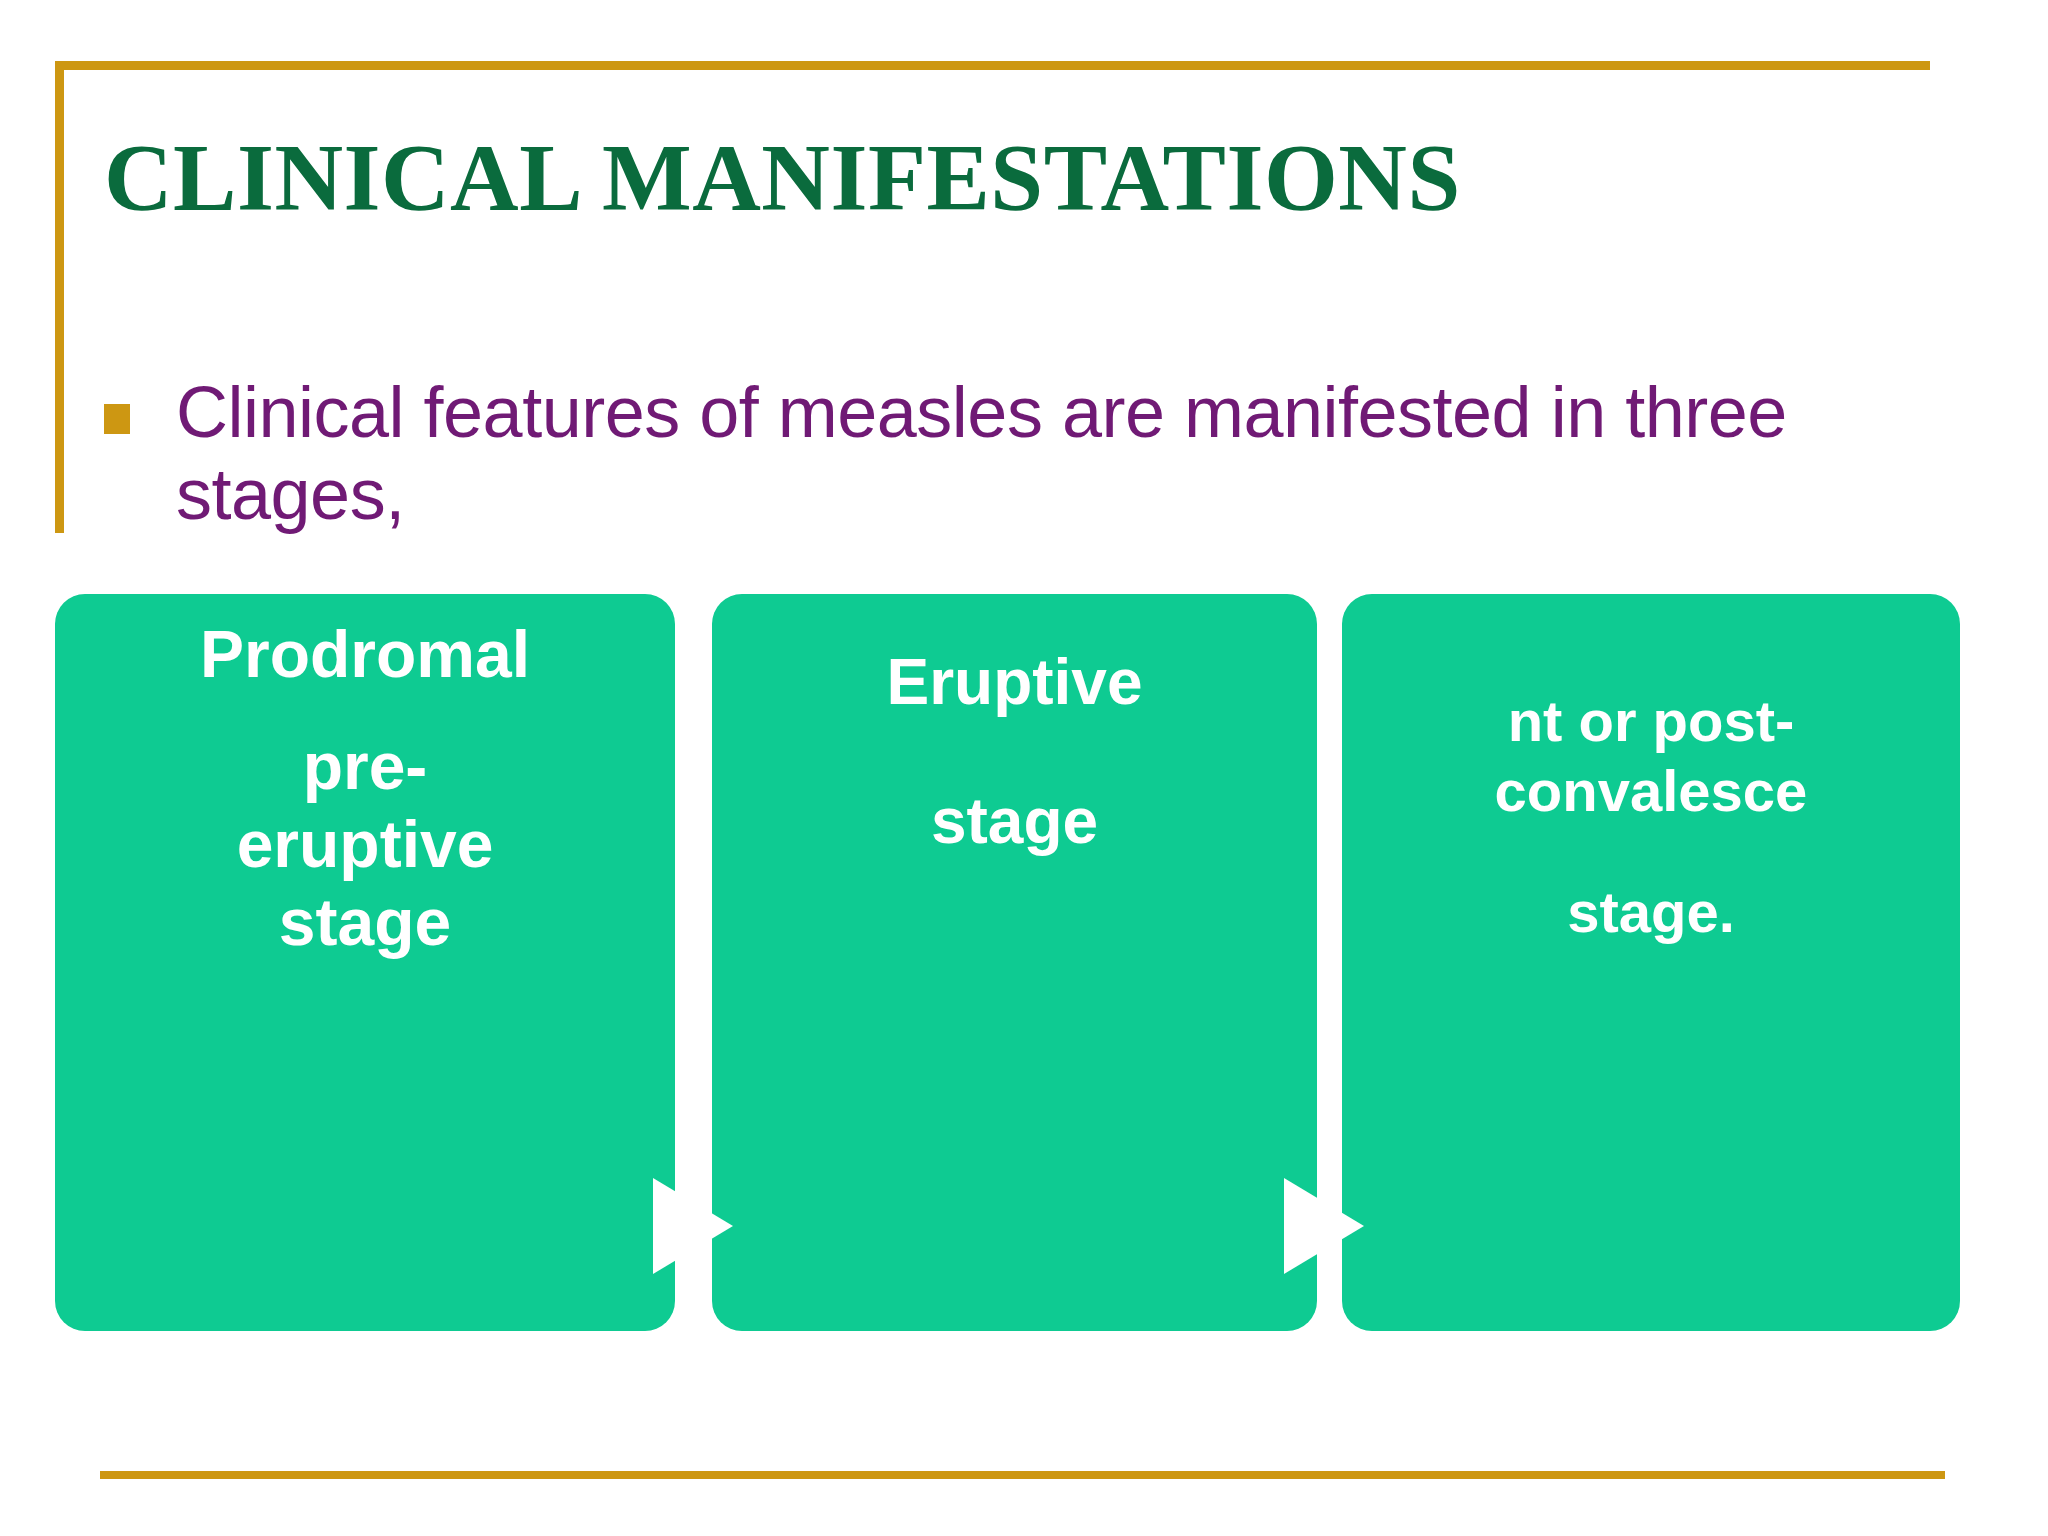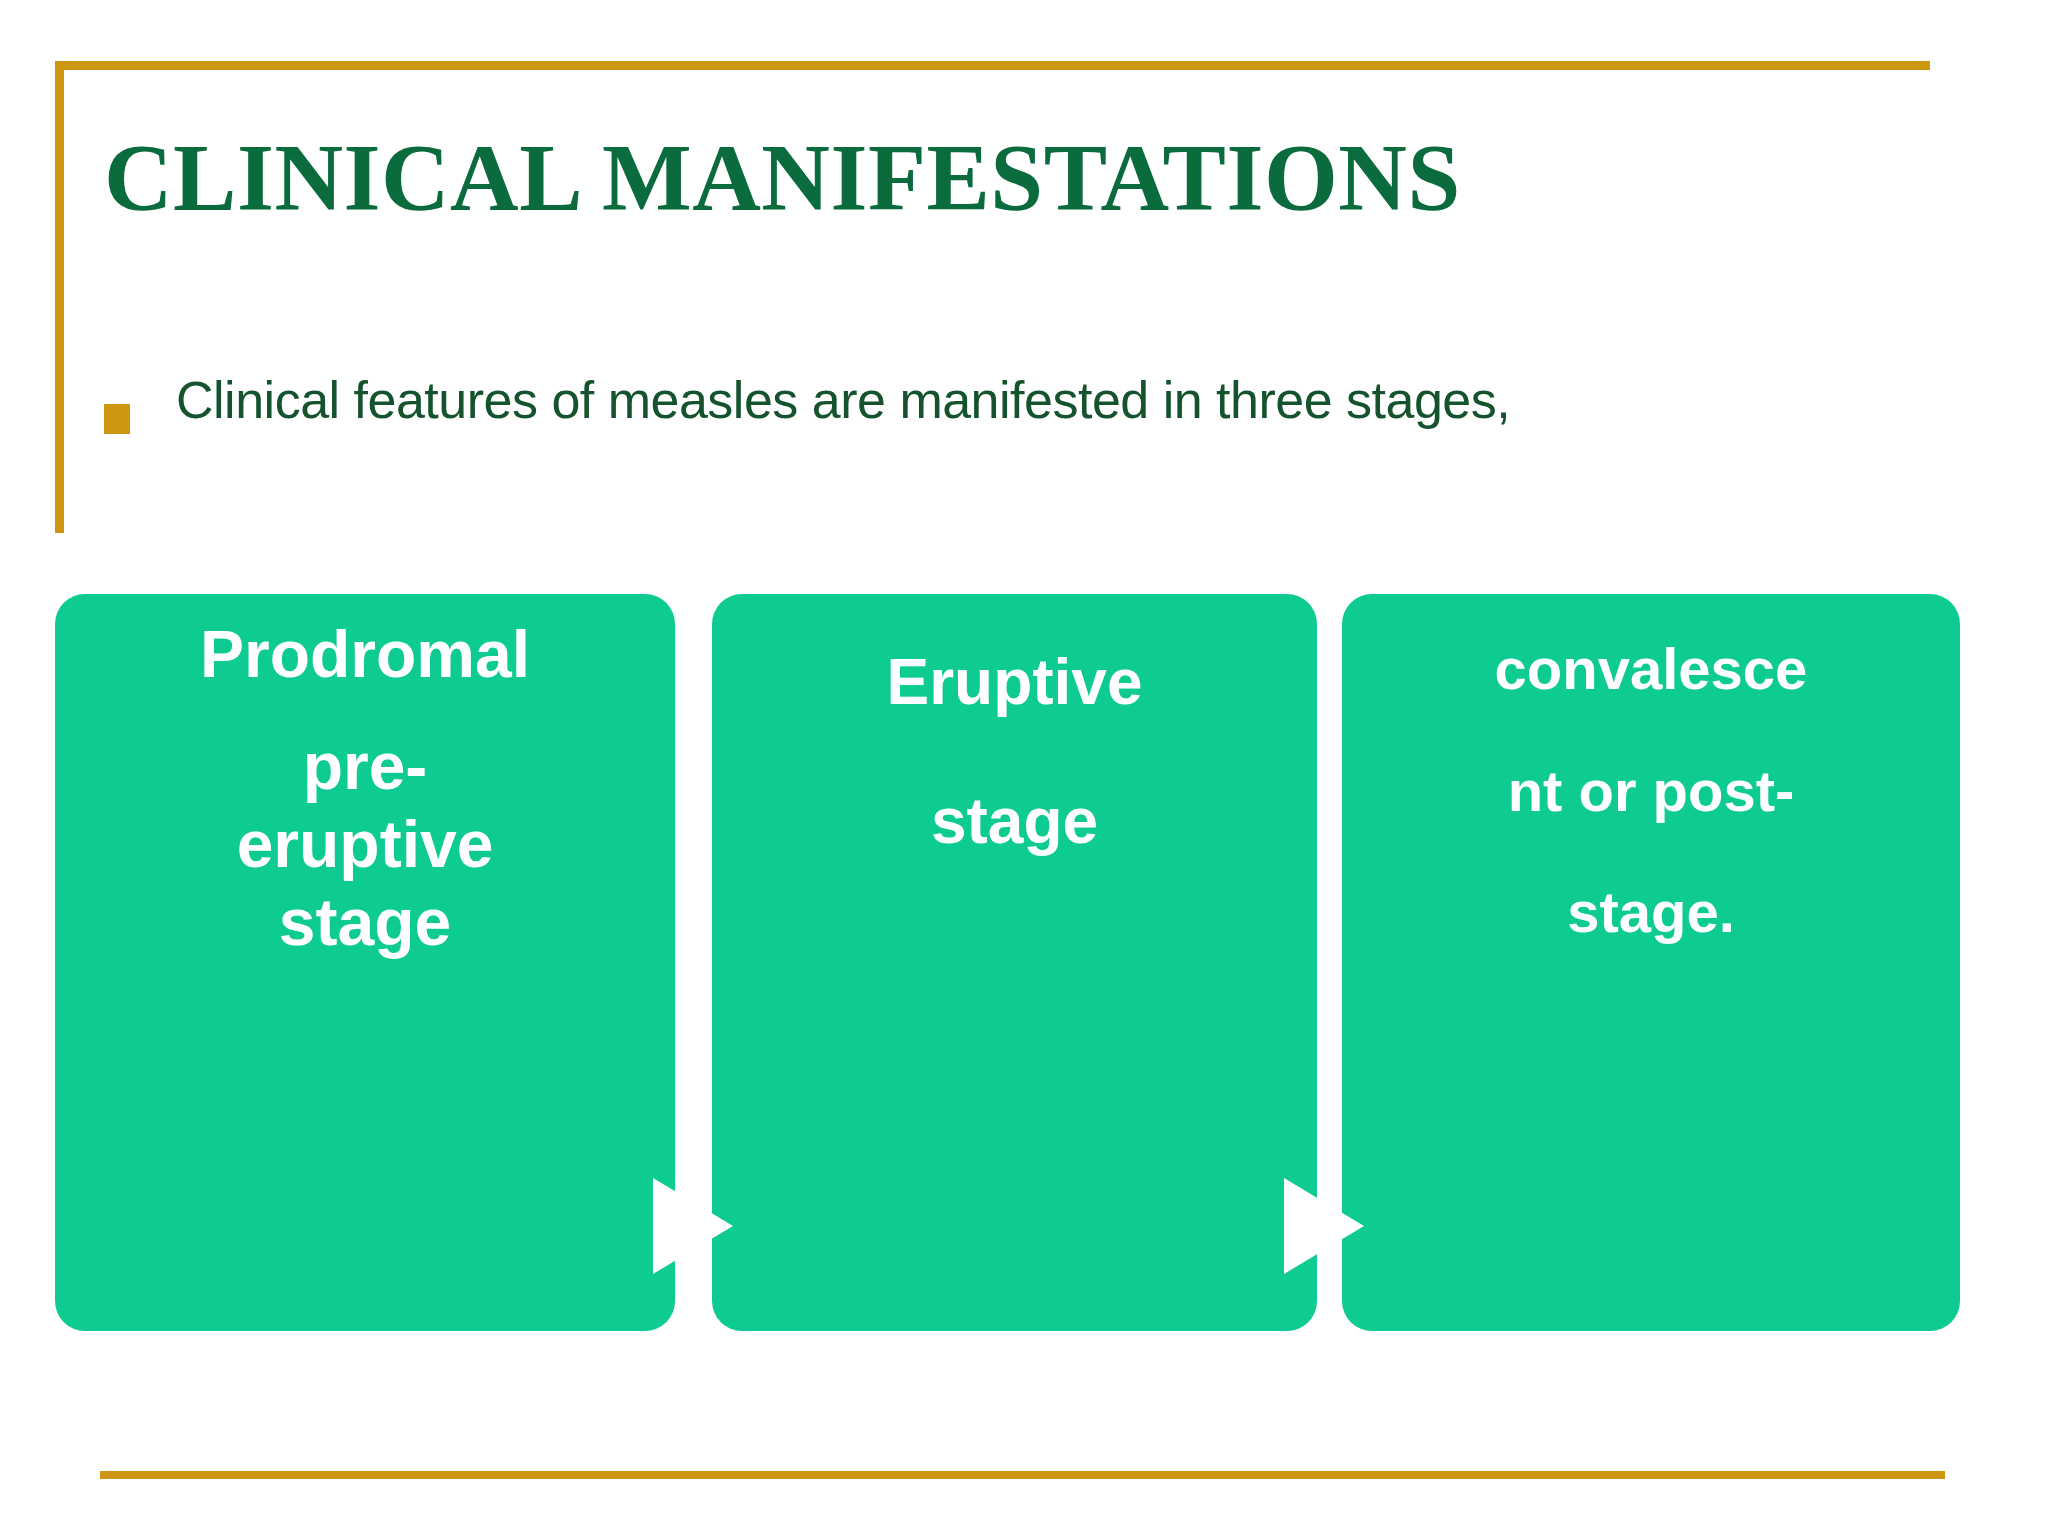--- a/index.html
+++ b/index.html
@@ -73,23 +73,23 @@
     flex: 0 0 auto;
     width: 26px;
     height: 30px;
     background: #cd9712;
     margin-top: 33px;
     margin-right: 46px;
   }
   .bullet-text {
     flex: 1 1 auto;
     font-family: "Liberation Sans Narrow", "Liberation Sans", sans-serif;
-    font-size: 52px;
+    font-size: 72px;
     line-height: 1.14;
-    color: #14532d;
+    color: #701a75;
     letter-spacing: -0.5px;
   }
 
   
   .stage-box {
     position: absolute;
     top: 583px;
     height: 737px;
     background: #0ecb92;
     border-radius: 30px;
@@ -166,22 +166,22 @@
 
   <div id="stage-box-2" class="stage-box">
     <div class="stage-lines">
       <span class="stage-line">Eruptive</span>
       <span class="stage-line gap-before">stage</span>
     </div>
   </div>
 
   <div id="stage-box-3" class="stage-box">
     <div class="stage-lines">
+      <span class="stage-line gap-before">nt or post-</span>
       <span class="stage-line">convalesce</span>
-      <span class="stage-line gap-before">nt or post-</span>
       <span class="stage-line gap-before">stage.</span>
     </div>
   </div>
 
   <div id="arrow-1" class="arrow"></div>
   <div id="arrow-2" class="arrow"></div>
 
 </div>
 
 </body></html>

